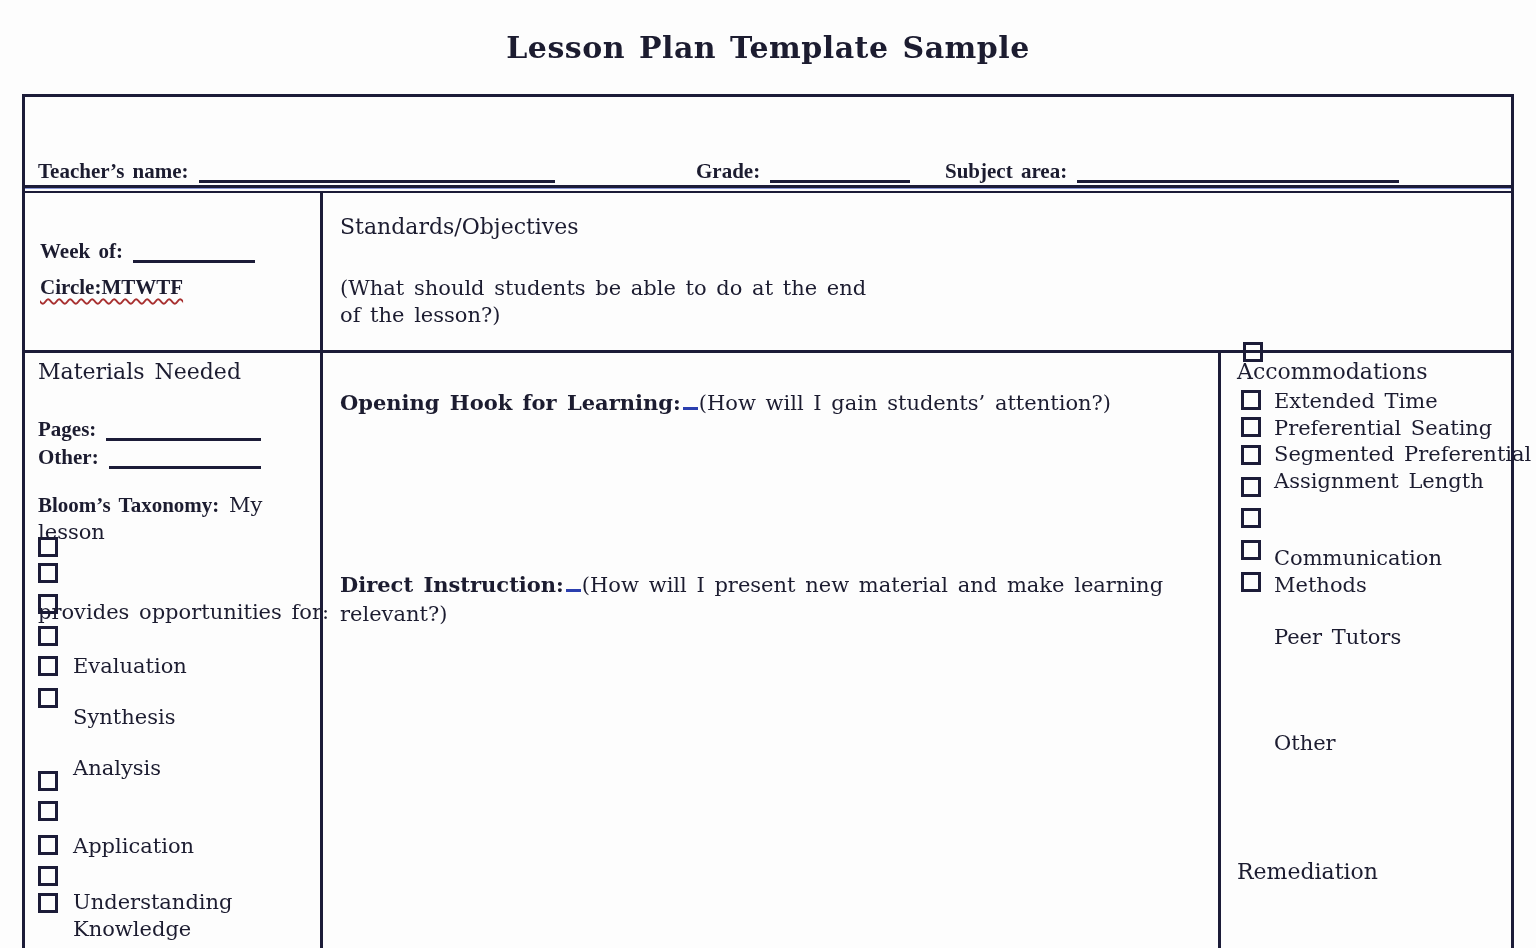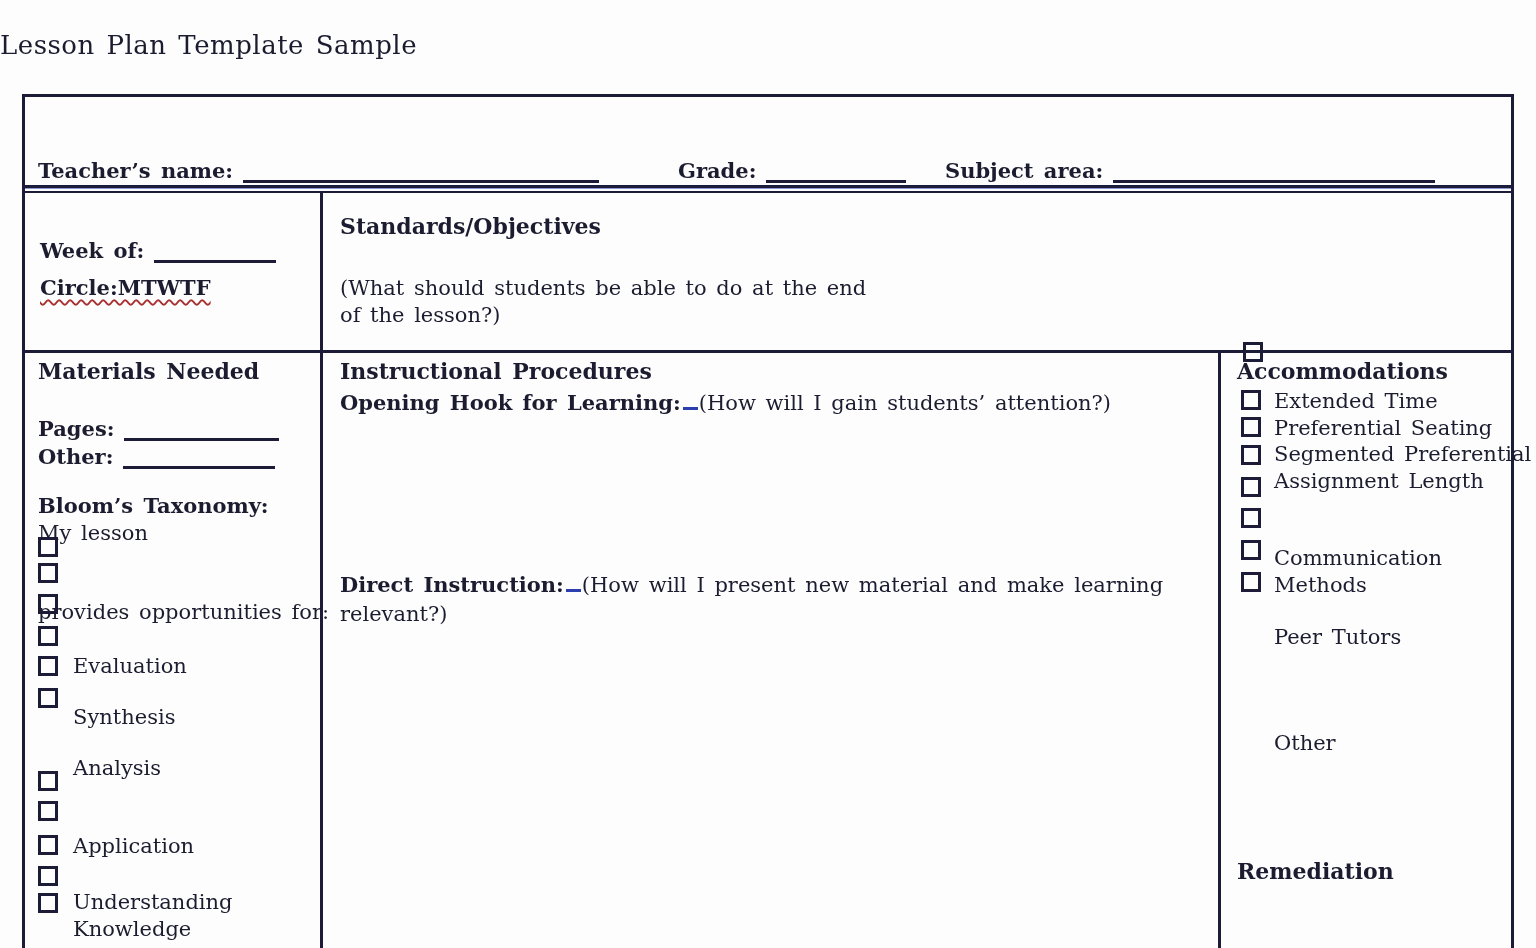--- a/index.html
+++ b/index.html
@@ -3,34 +3,34 @@
 <meta charset="utf-8">
 <style>
   * { margin:0; padding:0; box-sizing:border-box; }
   html,body { width:1536px; height:948px; overflow:hidden; background:#ffffff; }
   .page {
     position:relative; width:1536px; height:948px; background:#fdfdfd;
     font-family:"DejaVu Serif", serif; color:#1c1c30; word-spacing:3px;
   }
   .abs { position:absolute; }
   .title {
-    position:absolute; top:30px; left:0; width:100%; text-align:left;
-    font-size:26px; font-weight:normal; letter-spacing:0.5px;
+    position:absolute; top:30px; left:0; width:100%; text-align:center;
+    font-size:30px; font-weight:bold; letter-spacing:0.5px;
   }
   
   .line { position:absolute; background:#1c1c38; }
   .outer-border {
     position:absolute; left:22px; top:94px; width:1492px; height:862px;
     border:3px solid #1c1c38;
   }
   .hline-blue { position:absolute; background:#8a97d6; }
   
   .t { font-size:21px; line-height:27px; }
-  .t-bold { font-weight:bold; }
-  .heading { font-size:22px; font-weight:bold; line-height:27px; }
+  .t-bold { font-weight:bold;font-family:Liberation Serif, serif; }
+  .heading { font-size:22px; font-weight:normal; line-height:27px; }
   .field { display:flex; align-items:flex-end; gap:10px; font-size:21px; line-height:26px; }
   .blank {
     display:inline-block; border-bottom:3px solid #1c1c38; height:16px;
     margin-bottom:1px;
   }
   .cb {
     position:absolute; width:20px; height:20px;
     border:3px solid #1c1c38; background:transparent;
   }
   .squiggle {
@@ -59,21 +59,21 @@
   <div class="hline-blue" style="left:25px; top:188px; width:1486px; height:1px;"></div>
   <div class="line" style="left:25px; top:191px; width:1486px; height:2px;"></div>
   <div class="line" style="left:25px; top:350px; width:1486px; height:3px;"></div>
   <div class="line" style="left:320px; top:193px; width:3px; height:755px;"></div>
   <div class="line" style="left:1218px; top:353px; width:3px; height:595px;"></div>
 
   <div class="abs field" style="left:38px; top:158px;">
     <span class="t-bold">Teacher’s name:</span>
     <span class="blank" style="width:356px;"></span>
   </div>
-  <div class="abs field" style="left:678px; top:158px;">
+  <div class="abs field" style="left:696px; top:158px;">
     <span class="t-bold">Grade:</span>
     <span class="blank" style="width:140px;"></span>
   </div>
   <div class="abs field" style="left:40px; top:238px;">
     <span class="t-bold">Week of:</span>
     <span class="blank" style="width:122px;"></span>
   </div>
 
   <div class="abs field" style="left:945px; top:158px;">
     <span class="t-bold">Subject area:</span>
@@ -114,21 +114,20 @@
   <span class="cb" style="left:38px; top:771px;"></span>
   <span class="cb" style="left:38px; top:801px;"></span>
 
   <span class="cb" style="left:38px; top:835px;"></span>
   <div class="abs t" style="left:73px; top:833px;">Application</div>
 
   <span class="cb" style="left:38px; top:866px;"></span>
   <span class="cb" style="left:38px; top:893px;"></span>
   <div class="abs t wrapbox" style="left:73px; top:889px; width:160px;">Understanding Knowledge</div>
 
-  <div class="abs heading" style="left:340px; top:358px;">Instructional Procedures</div>
 
   <div class="abs proc-line" style="left:340px; top:570px; width:885px;">
     <span class="lbl">Direct Instruction:</span><span class="blue-mark"></span><span>(How will I present new material and make learning relevant?)</span>
   </div>
 
   <div class="abs proc-line" style="left:340px; top:388px; width:885px;">
     <span class="lbl">Opening Hook for Learning:</span><span class="blue-mark"></span><span>(How will I gain students’ attention?)</span>
   </div>
 
 

